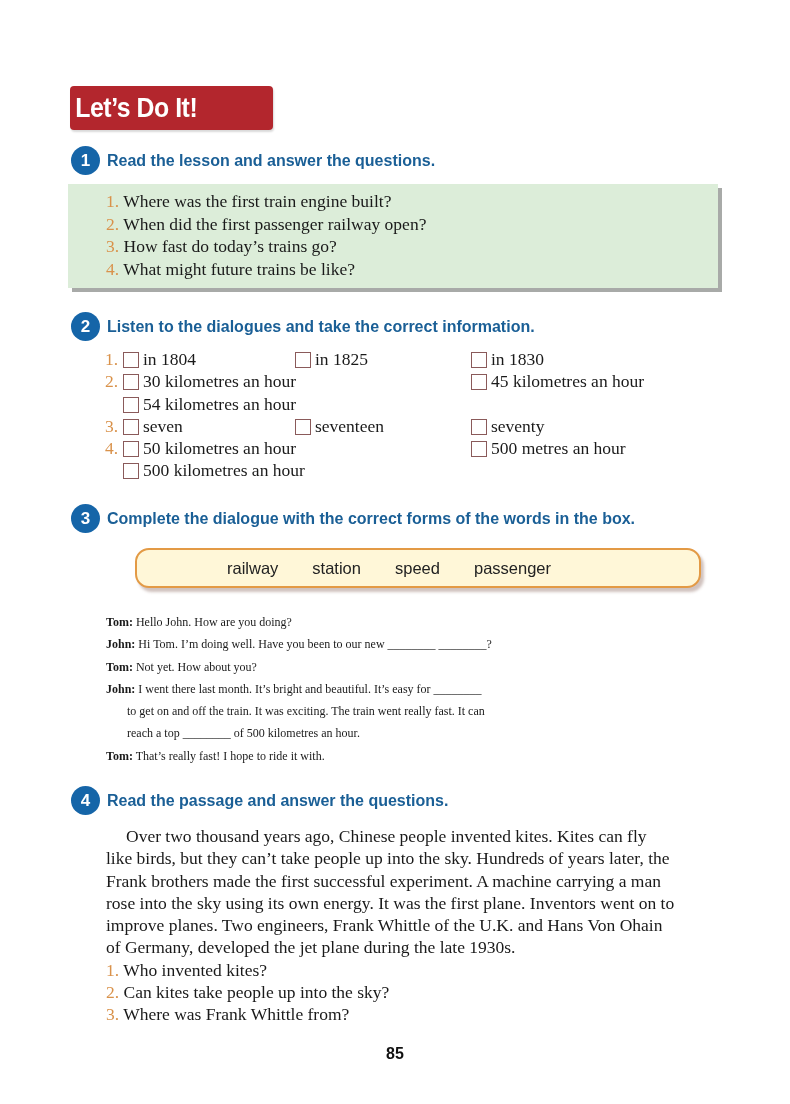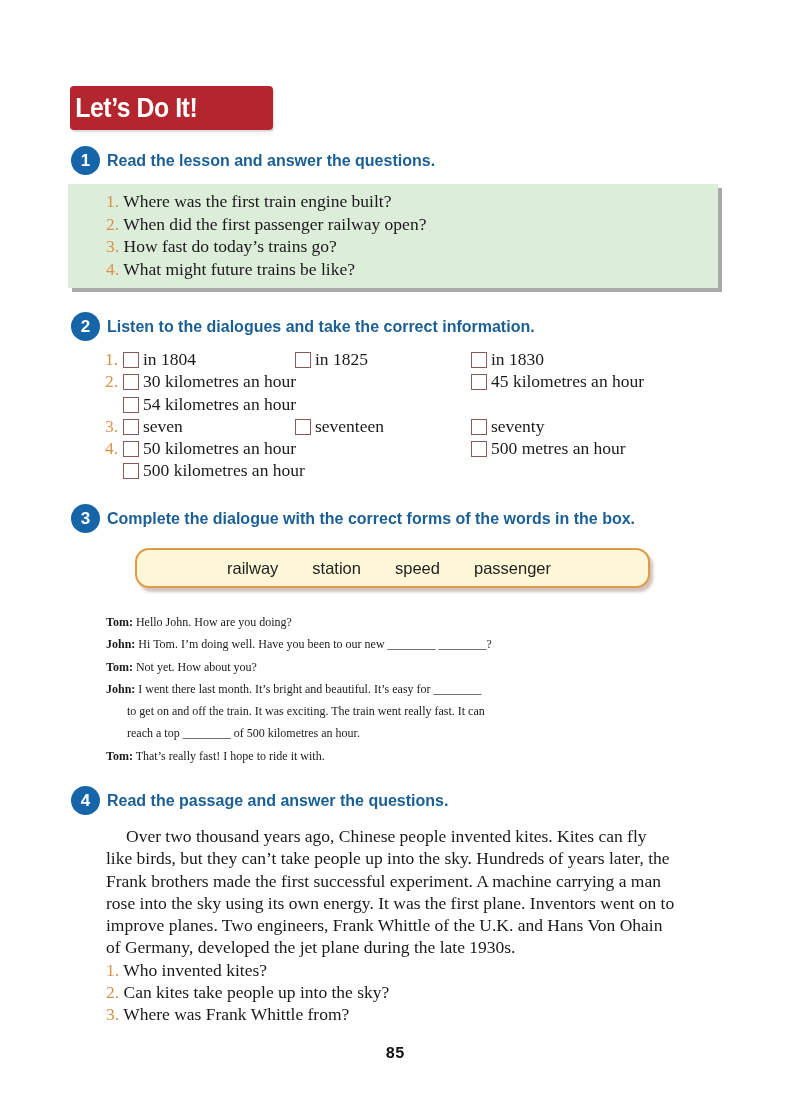--- a/index.html
+++ b/index.html
@@ -43,40 +43,40 @@
   .tick-row { position: relative; height: 22.3px; font-size: 17.5px; line-height: 22px; white-space: nowrap; }
   .tick-num { position: absolute; left: 0; color: #d9924b; }
   .opt { position: absolute; display: flex; align-items: center; }
   .cb {
     display: inline-block; width: 16px; height: 16px;
     border: 1.3px solid #8a5a5a; background: #fff; margin-right: 4px;
     position: relative; top: 1px;
   }
 
   .word-box {
-    position: absolute; left: 135px; top: 548px; width: 515px; height: 40px;
+    position: absolute; left: 135px; top: 548px; width: 566px; height: 40px;
     background: #fff7d8; border: 2px solid #e39a45; border-radius: 14px;
     box-shadow: 3px 4px 3px rgba(150,120,110,0.45);
     display: flex; align-items: center; padding-left: 90px;
     font-family: "Liberation Sans", sans-serif; font-size: 16.5px; color: #222;
   }
   .word-box span { margin-right: 34px; }
 
   .dialog { position: absolute; left: 106px; top: 611px; width: 620px; }
   .d-line { font-size: 12px; line-height: 22.3px; white-space: nowrap; }
   .d-line.indent { padding-left: 21px; }
   .spk { font-weight: bold; }
 
   .passage { position: absolute; left: 106px; top: 825px; width: 620px; }
   .p-line { font-size: 17.5px; line-height: 22.3px; white-space: nowrap; }
   .p-line.first { padding-left: 20px; }
 
   .page-num {
     position: absolute; left: 0; width: 790px; top: 1045px; text-align: center;
-    font-family: Liberation Mono, monospace; font-weight: bold; font-size: 16px; color: #111;
+    font-family: Liberation Sans, sans-serif; font-weight: bold; font-size: 16px; color: #111;
   }
 </style>
 </head>
 <body>
 
 <div class="banner">
   <span>Let’s Do It!</span>
 </div>
 
 <div class="sec-head" style="top:146px;">

